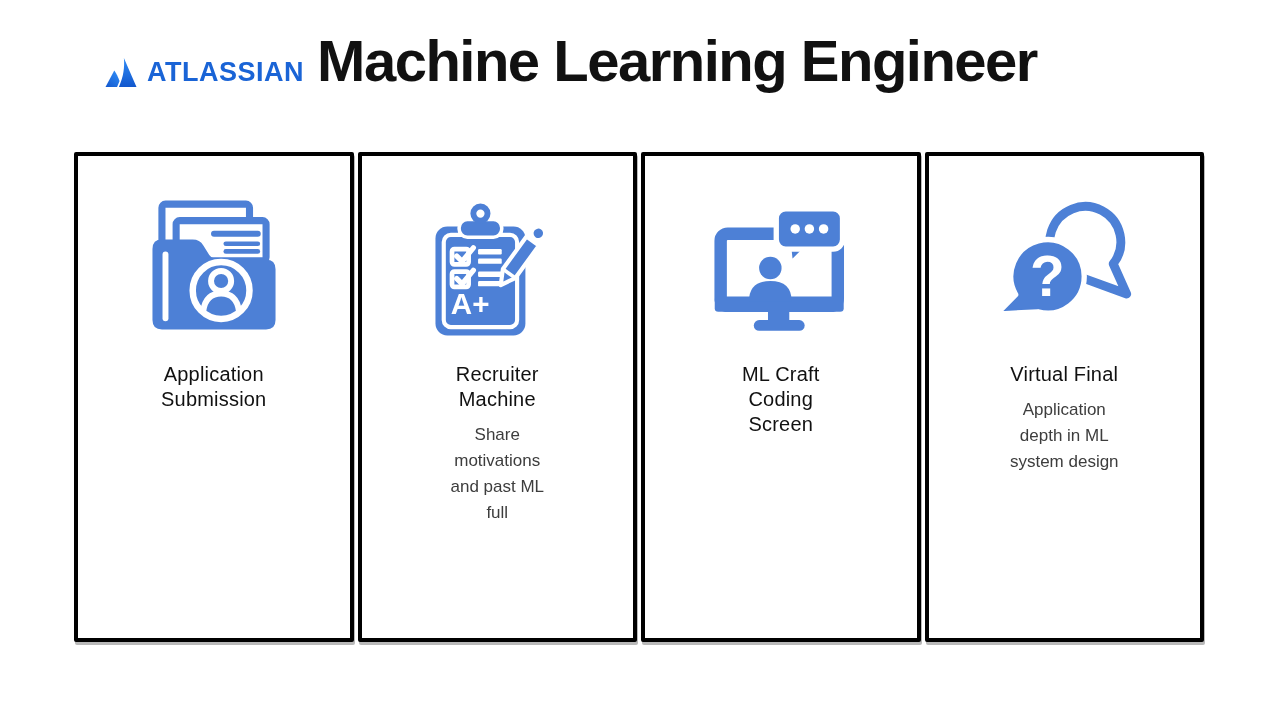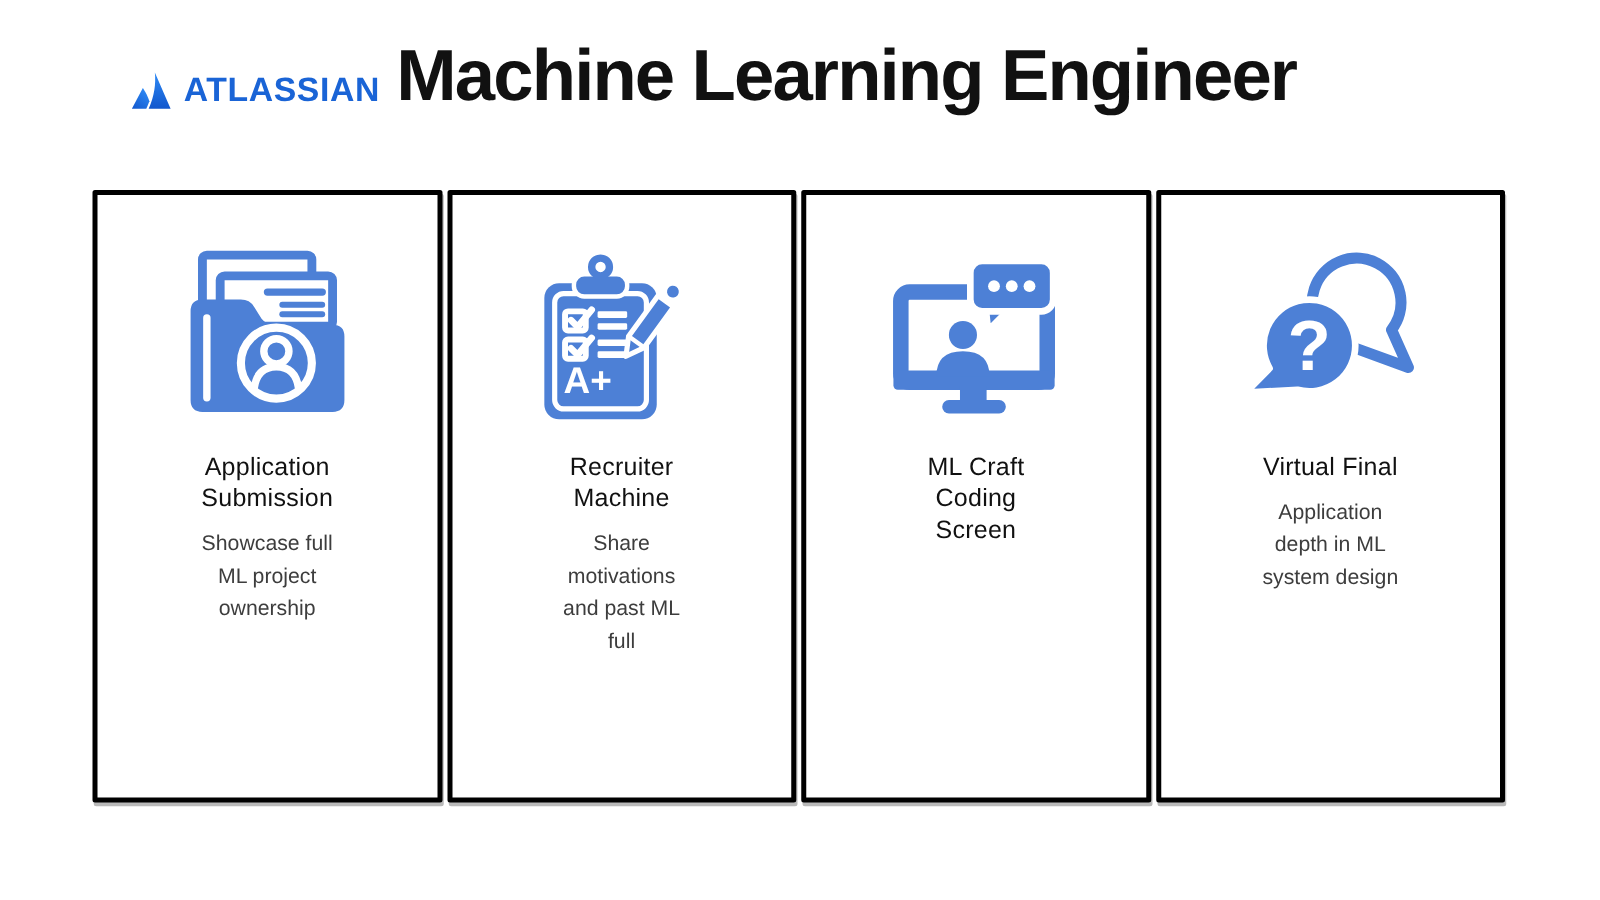--- a/index.html
+++ b/index.html
@@ -111,23 +111,20 @@
           <path d="M8,44 Q8,36 16,36 L42,36 Q48,36 51,41 L56,49 Q59,53 65,53 L104,53 Q112,53 112,61 L112,104 Q112,112 104,112 L16,112 Q8,112 8,104 Z" class="fb"></path>
           <rect x="16.5" y="46" width="5" height="59" rx="2.5" fill="#fff"></rect>
           <circle cx="66" cy="79" r="24" fill="none" stroke="#fff" stroke-width="5.5"></circle>
           <circle cx="66" cy="71" r="8.5" fill="none" stroke="#fff" stroke-width="5"></circle>
           <path d="M51,96 Q53,81.5 66,81.5 Q79,81.5 81,96" fill="none" stroke="#fff" stroke-width="5"></path>
         </g>
       </svg>
     </div>
     <div class="card-title">Application
 Submission</div>
-    <div class="card-desc">Showcase full
-ML project
-ownership</div>
   </div>
 
   <div class="card">
     <div class="icon-wrap">
       <svg viewBox="0 0 120 120">
         <g stroke-linecap="round" stroke-linejoin="round">
           <rect x="8" y="25" width="76" height="92" rx="10" class="fb"></rect>
           <rect x="15" y="32" width="62" height="78" rx="6" fill="none" stroke="#fff" stroke-width="3.5"></rect>
           <rect x="28" y="19" width="36" height="15" rx="7" class="fb" stroke="#fff" stroke-width="3"></rect>
           <circle cx="46" cy="14" r="6" fill="#fff" class="sb" stroke-width="5"></circle>

